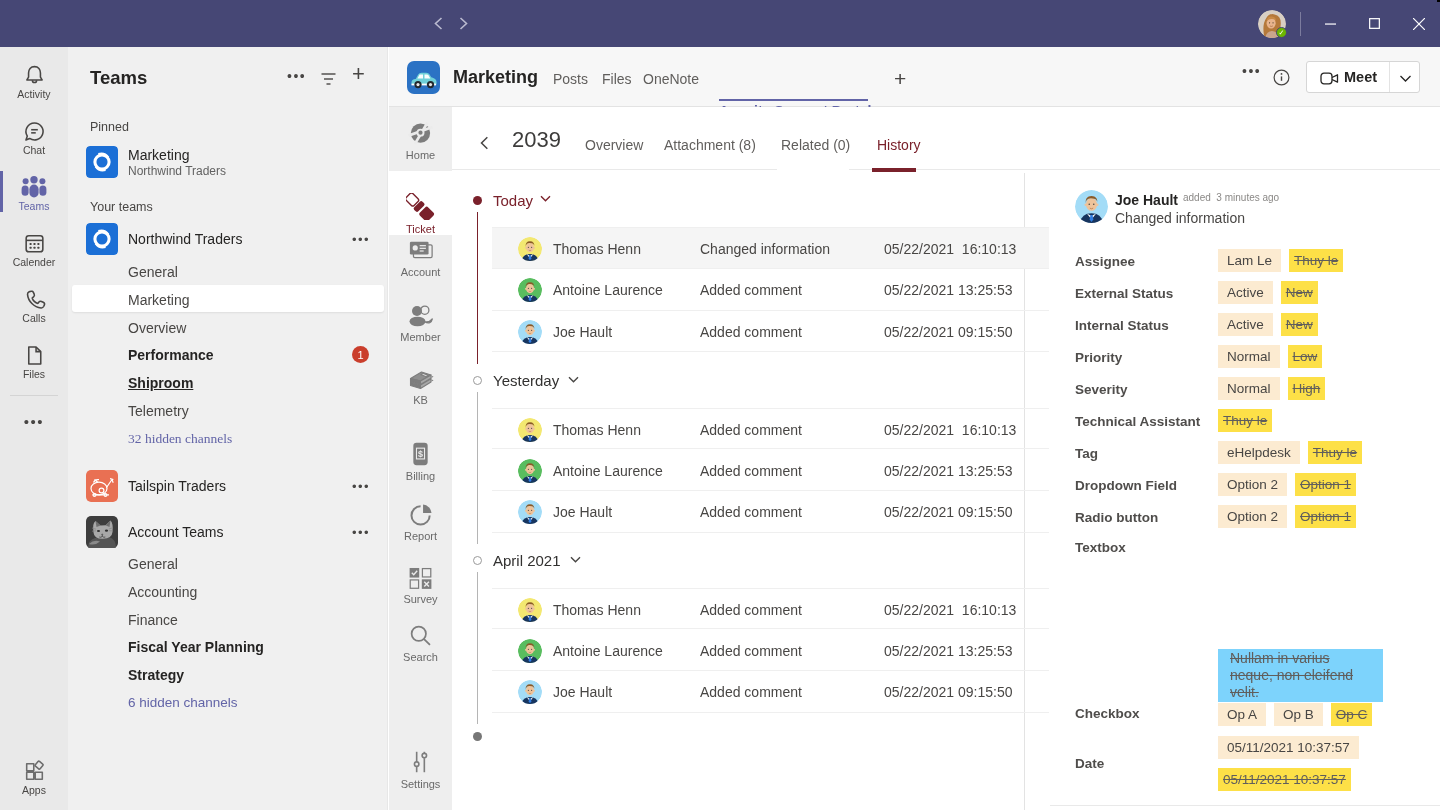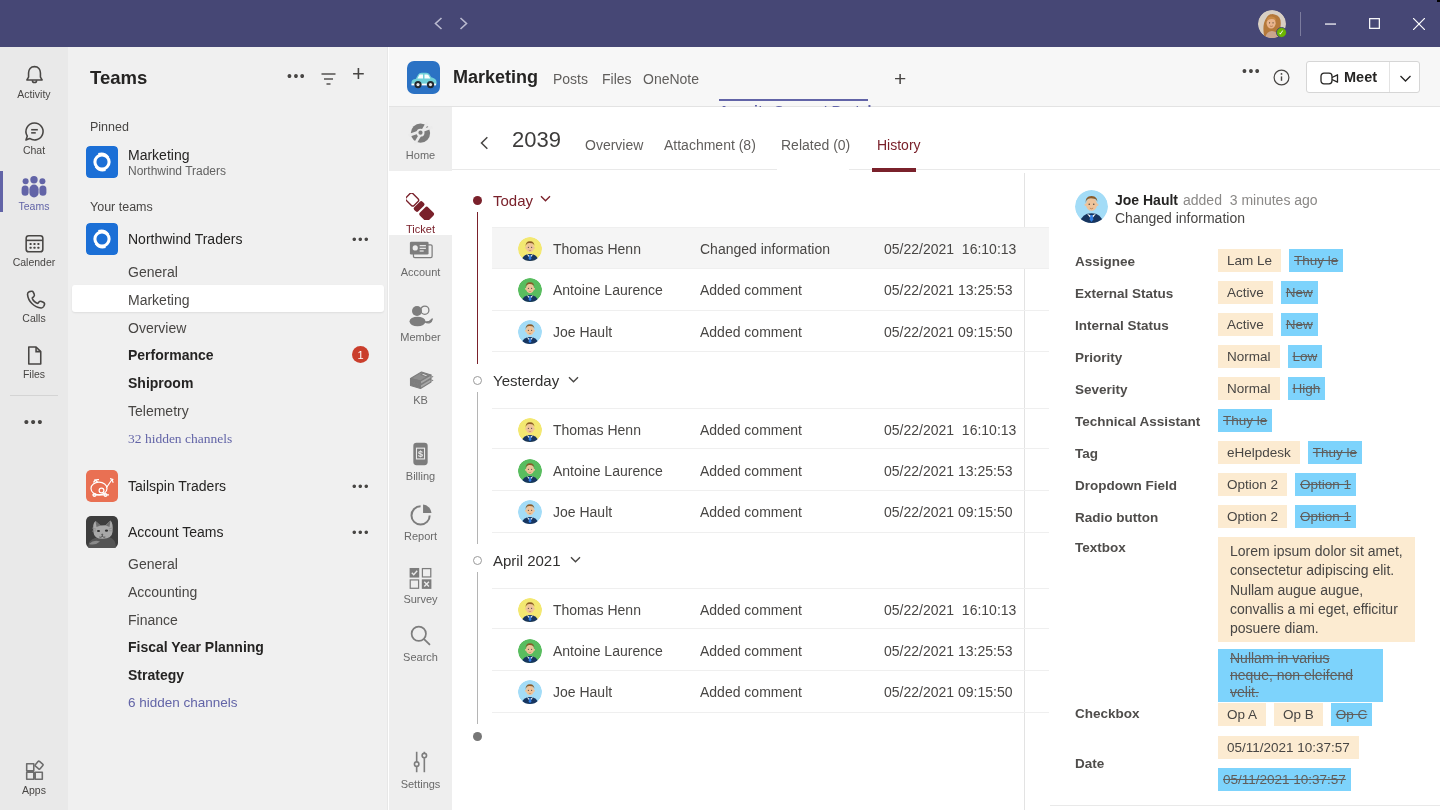--- a/index.html
+++ b/index.html
@@ -88,26 +88,26 @@
 .trow .av { position:absolute; left:26px; top:9px; width:24px; height:24px; border-radius:50%; overflow:hidden; }
 .trow .nm { position:absolute; left:61px; top:13px; font-size:14px; color:#484644; }
 .trow .ac { position:absolute; left:208px; top:13px; font-size:14px; color:#484644; }
 .trow .dt { position:absolute; left:392px; top:13px; font-size:14px; color:#484644; }
 .tchev { position:absolute; font-size:11px; }
 
 
 #details { position:absolute; left:1050px; top:173px; width:390px; height:637px; background:#fff; }
 #dt-av { position:absolute; left:25px; top:17px; width:33px; height:33px; border-radius:50%; overflow:hidden; }
 #dt-name { position:absolute; left:65px; top:19px; font-size:14px; font-weight:bold; color:#252423; }
-#dt-added { position:absolute; left:133px; top:19px; font-size:14px; color:#8a8886; }
+#dt-added { position:absolute; left:133px; top:19px; font-size:10px; color:#8a8886; }
 #dt-chg { position:absolute; left:65px; top:37px; font-size:14px; color:#484644; }
 .flabel { position:absolute; left:25px; font-size:13.5px; font-weight:bold; color:#4f4d4b; }
 .chips { position:absolute; left:168px; display:flex; gap:8px; }
 .chip { font-size:13.5px; color:#484644; background:#fcebd1; padding:4px 9px; white-space:nowrap; }
-.chip.old { background:#7dd3fc; color:#605e5c; text-decoration:line-through; padding:4px 5px; }
+.chip.old { background:#fde047; color:#605e5c; text-decoration:line-through; padding:4px 5px; }
 #textbox-new { position:absolute; left:168px; top:364px; width:197px; background:#fcebd1; font-size:14px; color:#484644; padding:5px 10px 4px 12px; line-height:19.3px; }
 #textbox-old { position:absolute; left:168px; top:476px; width:165px; background:#7dd3fc; font-size:14px; color:#605e5c; text-decoration:line-through; padding:1px 8px 1px 12px; line-height:17px; }
 #details .hr { position:absolute; left:0px; top:632px; width:390px; height:1px; background:#e9e9e9; }
 svg { display:block; }
 .ctr svg { margin:0 auto; }
 </style>
 </head>
 <body>
 
 <div id="topbar">
@@ -258,21 +258,21 @@
       </div>
     <div class="teamname" style="top:8px;">Northwind Traders</div>
     <div class="teamdots" style="top:9px;">•••</div>
   </div>
   <div id="selchannel"></div>
   <div class="channel" style="top:217px;">General</div>
   <div class="channel" style="top:245px;">Marketing</div>
   <div class="channel" style="top:273px;">Overview</div>
   <div class="channel bold" style="top:300px;">Performance</div>
   <div class="badge1" style="top:299px;">1</div>
-  <div class="channel bold" style="top:328px;">Shiproom</div>
+  <div class="channel bold" style="top:328px;text-decoration:underline;">Shiproom</div>
   <div class="channel" style="top:356px;">Telemetry</div>
   <div class="channel link" style="top:384px;font-family:Liberation Serif, serif;">32 hidden channels</div>
 
   <div class="teamrow" style="top:423px;">
     <div class="teamicon">
         <svg width="32" height="32" viewBox="0 0 32 32">
           <rect width="32" height="32" rx="5" fill="#e97053"></rect>
           <g fill="none" stroke="#fff" stroke-width="1.2">
             <ellipse cx="13" cy="18.5" rx="8" ry="6.3"></ellipse>
             <circle cx="15.5" cy="20.5" r="2.4"></circle>
@@ -761,21 +761,20 @@
       <div class="chip old">Option 1</div>
     </div>
 
   <div class="flabel" style="top:337px;">Radio button</div>
   <div class="chips" style="top:332px;">
       <div class="chip">Option 2</div>
       <div class="chip old">Option 1</div>
     </div>
 
   <div class="flabel" style="top:367px;">Textbox</div>
-  <div id="textbox-new">Lorem ipsum dolor sit amet, consectetur adipiscing elit. Nullam augue augue, convallis a mi eget, efficitur posuere diam.</div>
   <div id="textbox-old">Nullam in varius neque, non eleifend velit.</div>
 
   <div class="flabel" style="top:533px;">Checkbox</div>
   <div class="chips" style="top:530px;">
       <div class="chip">Op A</div>
       <div class="chip">Op B</div>
       <div class="chip old">Op C</div>
     </div>
 
   <div class="chips" style="top:563px;">

